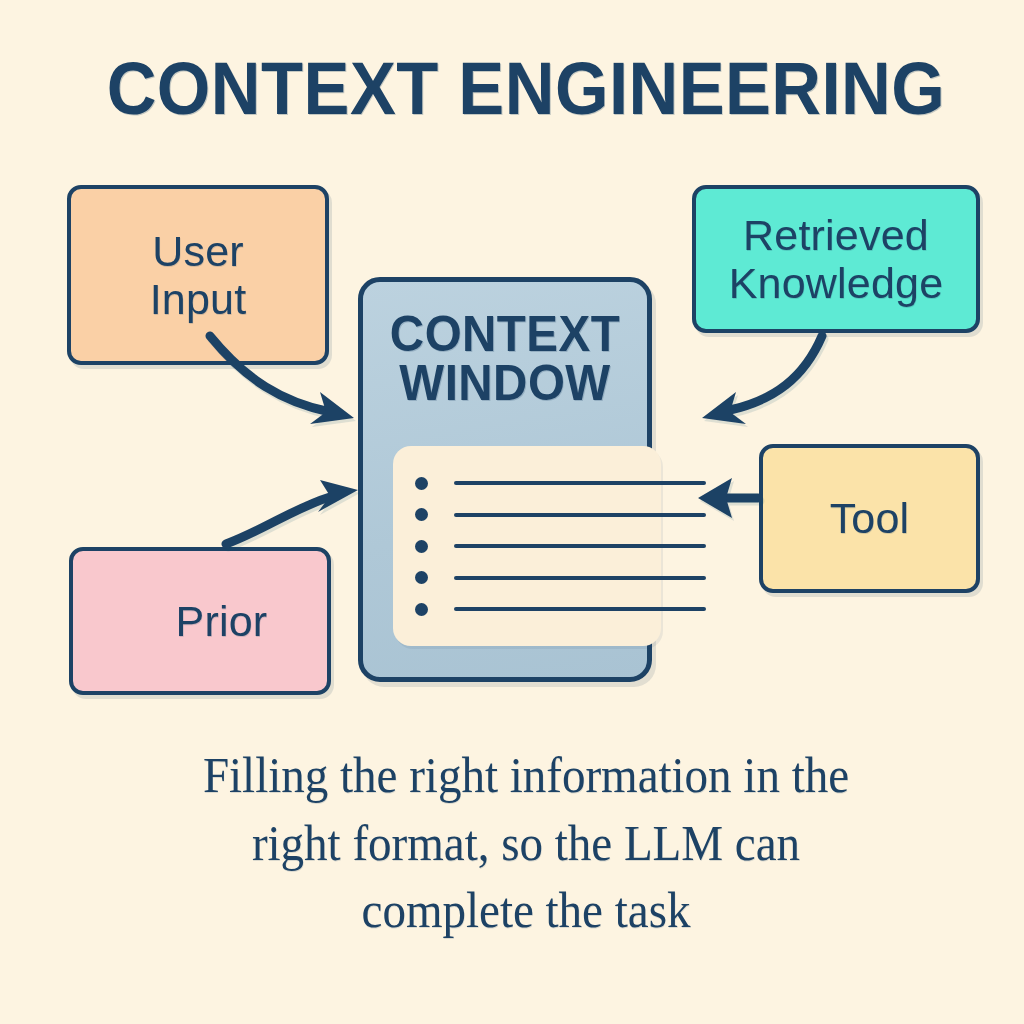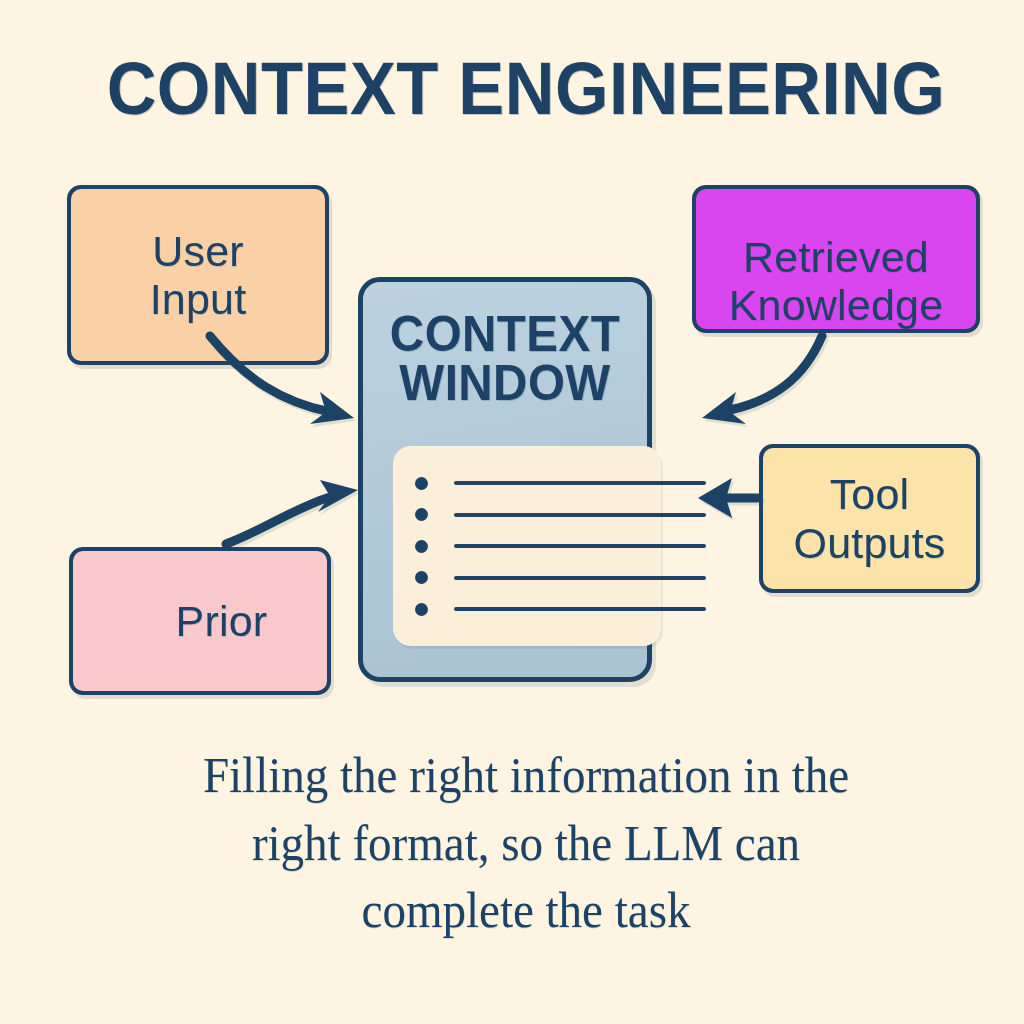--- a/index.html
+++ b/index.html
@@ -50,21 +50,21 @@
     font-size: 43px;
     line-height: 1.12;
     font-weight: 400;
     letter-spacing: 0.2px;
     box-shadow: 3px 4px 0 rgba(29,66,101,0.13);
     text-shadow: 0.5px 0.5px 0 rgba(29,66,101,0.18);
   }
   .src-box .lbl { display: block; white-space: nowrap; }
 
   #box-user        { left: 53px;  top: 185px; width: 262px; height: 180px; background: #FAD0A6; }
-  #box-retrieved   { left: 678px; top: 185px; width: 288px; height: 148px; background: #d946ef; align-items: flex-end; }
+  #box-retrieved   { left: 678px; top: 185px; width: 288px; height: 148px; background: #5eead4; }
   #box-prior       { left: 55px;  top: 547px; width: 262px; height: 148px; background: #F9C8CD; padding-left: 43px; }
   #box-tool        { left: 745px; top: 444px; width: 221px; height: 149px; background: #FBE3A9; }
 
   #box-prior .lbl  { transform: scaleX(1.0); }
 
   
   #context-window {
     position: absolute;
     left: 344px;
     top: 277px;
@@ -173,21 +173,20 @@
 
   <div class="src-box" id="box-prior">
     <div>
       <span class="lbl">Prior</span>
     </div>
   </div>
 
   <div class="src-box" id="box-tool">
     <div>
       <span class="lbl">Tool</span>
-      <span class="lbl">Outputs</span>
     </div>
   </div>
 
   <div id="context-window">
     <div id="cw-title">
       <div>CONTEXT</div>
       <div>WINDOW</div>
     </div>
     <div id="cw-card">
         <div class="cw-row">

